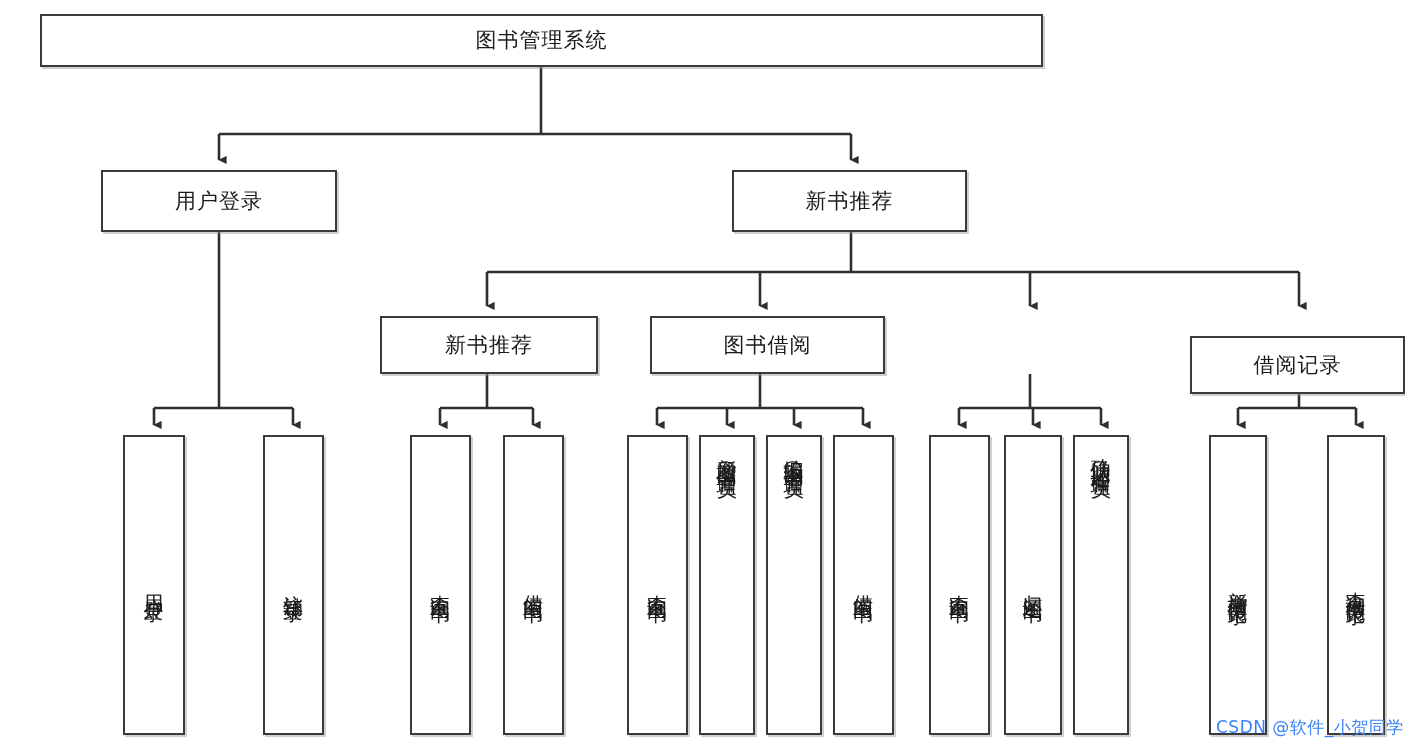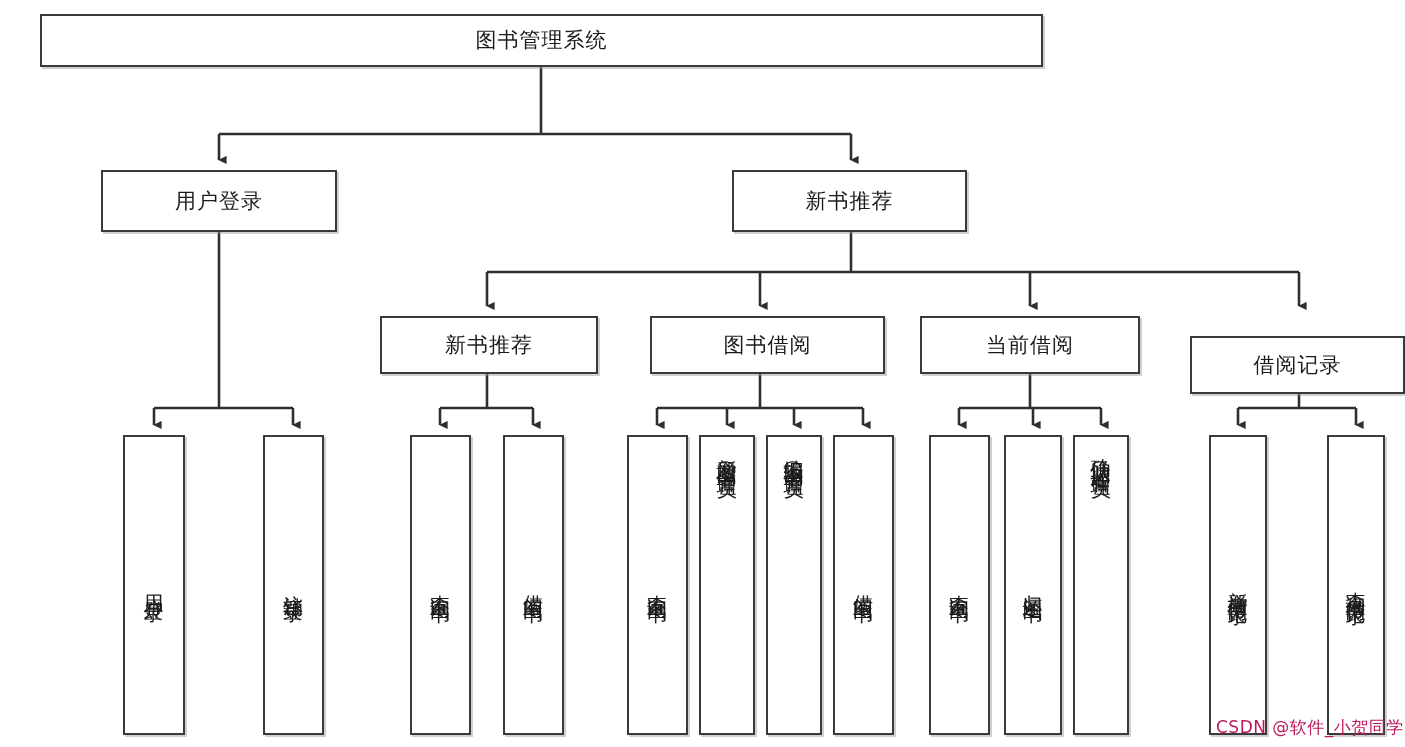--- a/index.html
+++ b/index.html
@@ -59,21 +59,21 @@
     line-height: 1;
     white-space: nowrap;
   }
   .node.vertical.centered {
     align-items: center;
     padding-top: 0;
   }
   .watermark {
     position: absolute;
     font-size: 17px;
-    color: #be185d;
+    color: #3b82f6;
     white-space: nowrap;
     letter-spacing: 0.5px;
   }
 </style>
 </head>
 <body>
 
 <div id="diagram-root">
 
   <svg id="edges-layer" viewBox="0 0 1405 747" width="1405" height="747" xmlns="http://www.w3.org/2000/svg">
@@ -136,23 +136,20 @@
   <div class="node" id="node-l2-1" style="left: 712px; top: 170px; width: 235px; height: 62px;">
     <span class="node-label">新书推荐</span>
   </div>
 
   <div class="node" id="node-l3-0" style="left: 360px; top: 316px; width: 218px; height: 58px;">
     <span class="node-label">新书推荐</span>
   </div>
   <div class="node" id="node-l3-1" style="left: 630px; top: 316px; width: 235px; height: 58px;">
     <span class="node-label">图书借阅</span>
   </div>
-  <div class="node" id="node-l3-2" style="left: 900px; top: 316px; width: 220px; height: 58px;">
-    <span class="node-label">当前借阅</span>
-  </div>
   <div class="node" id="node-l3-3" style="left: 1170px; top: 336px; width: 215px; height: 58px;">
     <span class="node-label">借阅记录</span>
   </div>
 
   <div class="node vertical centered" id="node-leaf-0" style="left: 103px; top: 435px; width: 62px; height: 300px;">
     <span class="node-label">用户登录</span>
   </div>
   <div class="node vertical centered" id="node-leaf-1" style="left: 243px; top: 435px; width: 61px; height: 300px;">
     <span class="node-label">注销登录</span>
   </div>

